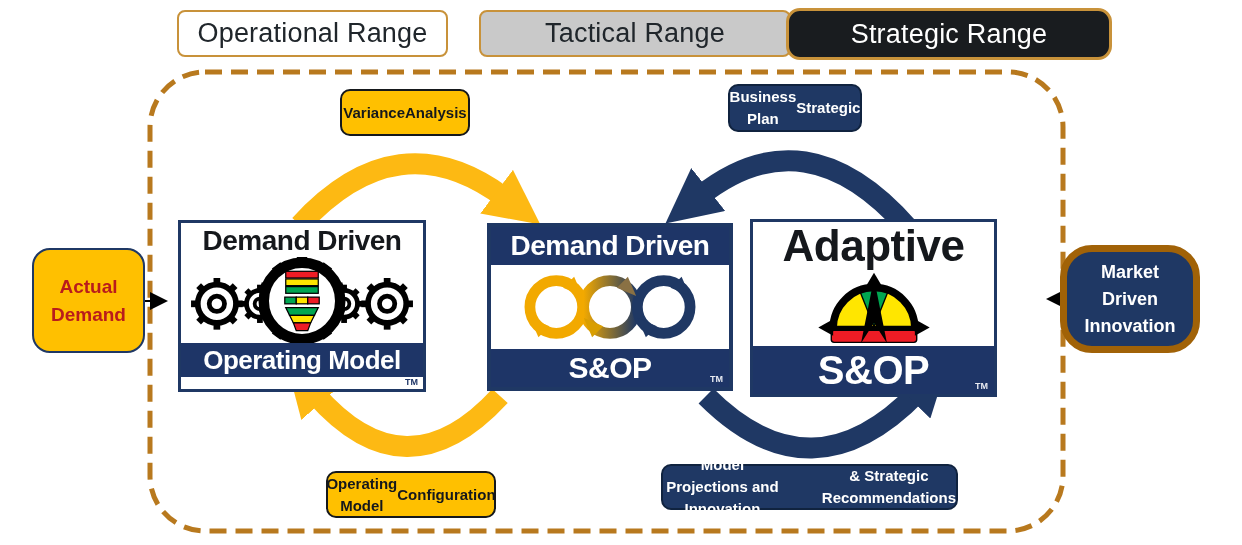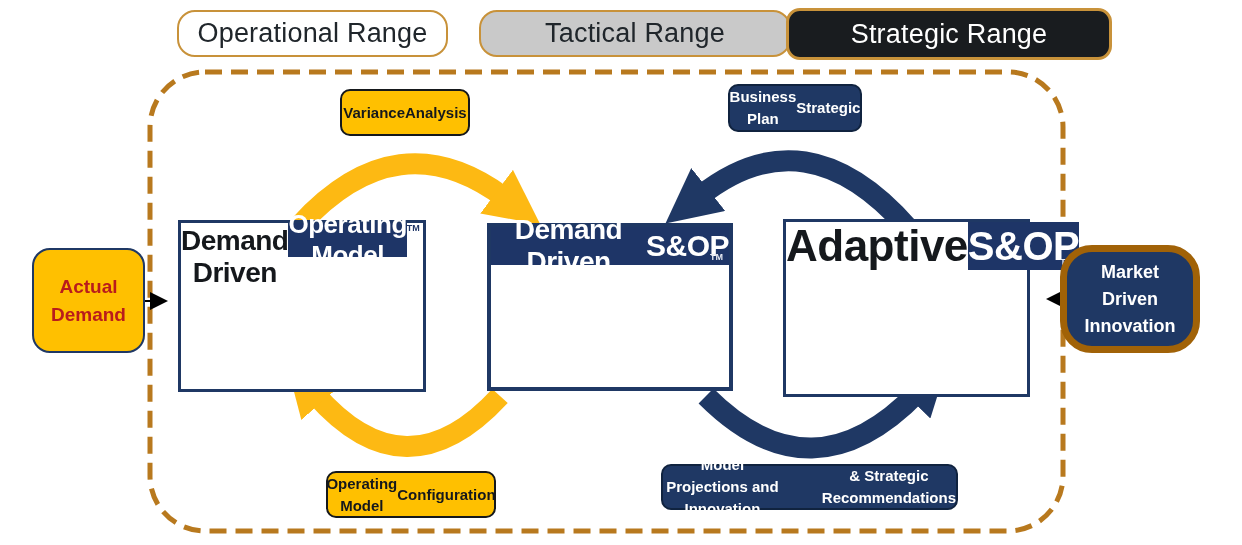--- a/index.html
+++ b/index.html
@@ -4,21 +4,21 @@
 <style>
   html,body{margin:0;padding:0;background:#fff;}
   #stage{
     position:relative;width:1242px;height:545px;background:#fff;overflow:hidden;
     font-family:"Liberation Sans", sans-serif;
   }
   .abs{position:absolute;box-sizing:border-box;}
   
   .range-box{
     display:flex;align-items:center;justify-content:center;
-    font-size:27px;font-weight:400;color:#20262B;border-radius:18px;z-index:6;
+    font-size:27px;font-weight:400;color:#20262B;border-radius:8px;z-index:6;
     letter-spacing:0.2px;
   }
   .range-operational{left:177px;top:10px;width:271px;height:47px;background:#ffffff;border:2px solid #C8923A;}
   .range-tactical{left:479px;top:10px;width:312px;height:47px;background:#C9C9C9;border:2px solid #C8923A;}
   .range-strategic{left:786px;top:8px;width:326px;height:52px;background:#191C1F;border:3px solid #C8923A;color:#ffffff;border-radius:14px;}
   
   #overlay{position:absolute;left:0;top:0;z-index:2;pointer-events:none;}
   
   .side-box{
     display:flex;flex-direction:column;align-items:center;justify-content:center;
@@ -31,24 +31,24 @@
     display:flex;flex-direction:row;align-items:center;justify-content:center;
     text-align:center;border-radius:10px;z-index:5;font-weight:700;font-size:15px;line-height:1.45;
   }
   .fl-gold{background:#FFC000;border:2px solid #15181c;color:#15181c;}
   .fl-navy{background:#1F3864;border:2px solid #10233F;color:#ffffff;}
   .fl-variance{left:340px;top:89px;width:130px;height:47px;}
   .fl-business{left:728px;top:84px;width:134px;height:48px;}
   .fl-operating{left:326px;top:471px;width:170px;height:47px;}
   .fl-projections{left:661px;top:464px;width:297px;height:46px;gap:40px;}
   
-  .logo-card{z-index:3;background:#fff;display:flex;}
+  .logo-card{z-index:3;background:#fff;display:flex;flex-direction:column;}
   .logo-ddom{left:178px;top:220px;width:248px;height:172px;border:3px solid #1F3864;}
   .logo-ddsop{left:487px;top:223px;width:246px;height:168px;border:4px solid #1F3864;}
-  .logo-adaptive{left:783px;top:219px;width:247px;height:178px;border:3px solid #1F3864;}
+  .logo-adaptive{left:750px;top:219px;width:247px;height:178px;border:3px solid #1F3864;}
   .logo-title-dark{
     text-align:center;font-weight:700;color:#15181c;letter-spacing:-0.5px;
   }
   .ddom-title{font-size:28px;line-height:32px;margin-top:2px;}
   .adaptive-title{font-size:44px;line-height:48px;margin-top:0px;}
   .navy-band{
     background:#1E3567;color:#fff;text-align:center;font-weight:700;position:relative;
     display:flex;align-items:center;justify-content:center;letter-spacing:-0.5px;
   }
   .ddom-band{height:34px;font-size:26px;}

